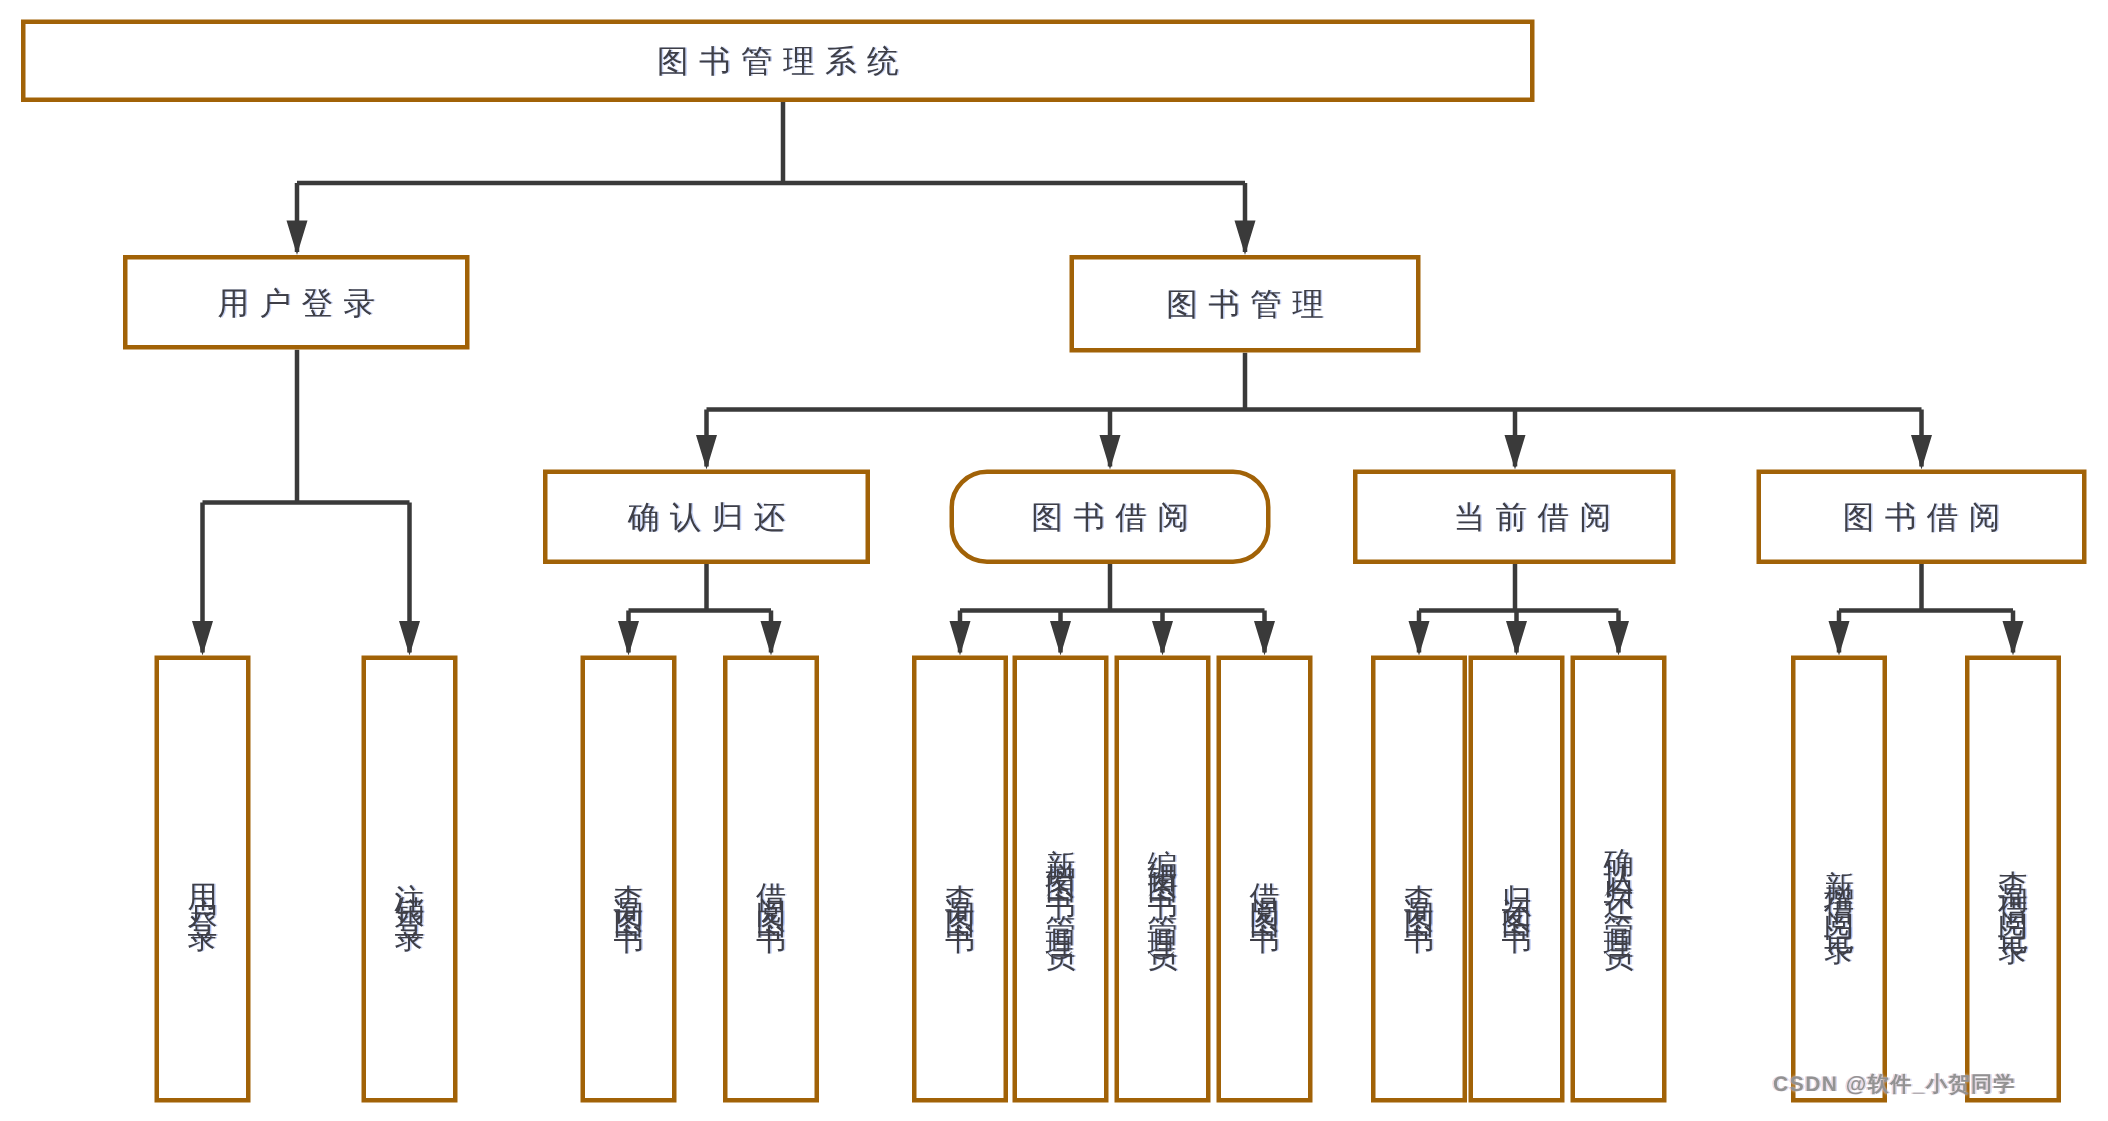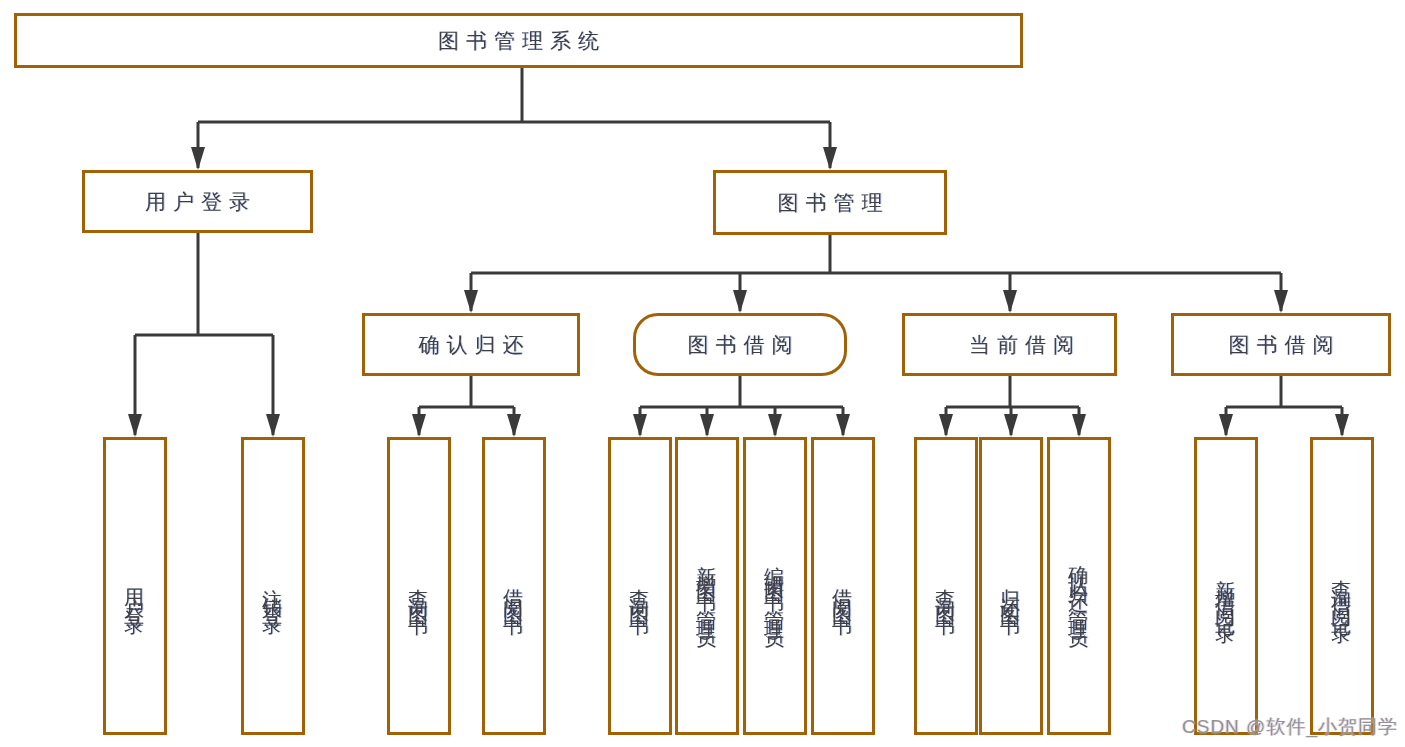--- a/index.html
+++ b/index.html
@@ -13,23 +13,24 @@
     border:3px solid #a16207;background:#ffffff;
     display:flex;align-items:center;justify-content:center;
     color:#3e3e46;
   }
   .node span{text-shadow:1px 0 0 rgba(90,130,230,0.35);white-space:nowrap;}
   .h span{font-size:21px;letter-spacing:7px;margin-left:7px;}
   .v{writing-mode:vertical-rl;text-orientation:mixed;}
   .v span{font-size:20px;letter-spacing:9px;margin-top:9px;}
   #watermark{
     position:absolute;left:1182px;top:714px;z-index:5;
-    font-size:19px;letter-spacing:1px;color:rgba(143,143,143,0.96);
+    font-size:14px;letter-spacing:1px;color:rgba(143,143,143,0.96);
     text-shadow:0 0 2px rgba(255,255,255,0.85), -1px 0 0 rgba(200,90,90,0.30), 1px 0 0 rgba(90,110,210,0.30);
     white-space:nowrap;
+    font-weight:bold;
   }
 </style>
 </head>
 <body>
 
 <div id="stage">
 
   <svg id="wires" width="1405" height="747" viewBox="0 0 1405 747">
     <g fill="none" stroke="#3a3a3a" stroke-width="3">
       <path d="M522 68 V122 M198 122 H830 M198 122 V168 M830 122 V168"></path>

